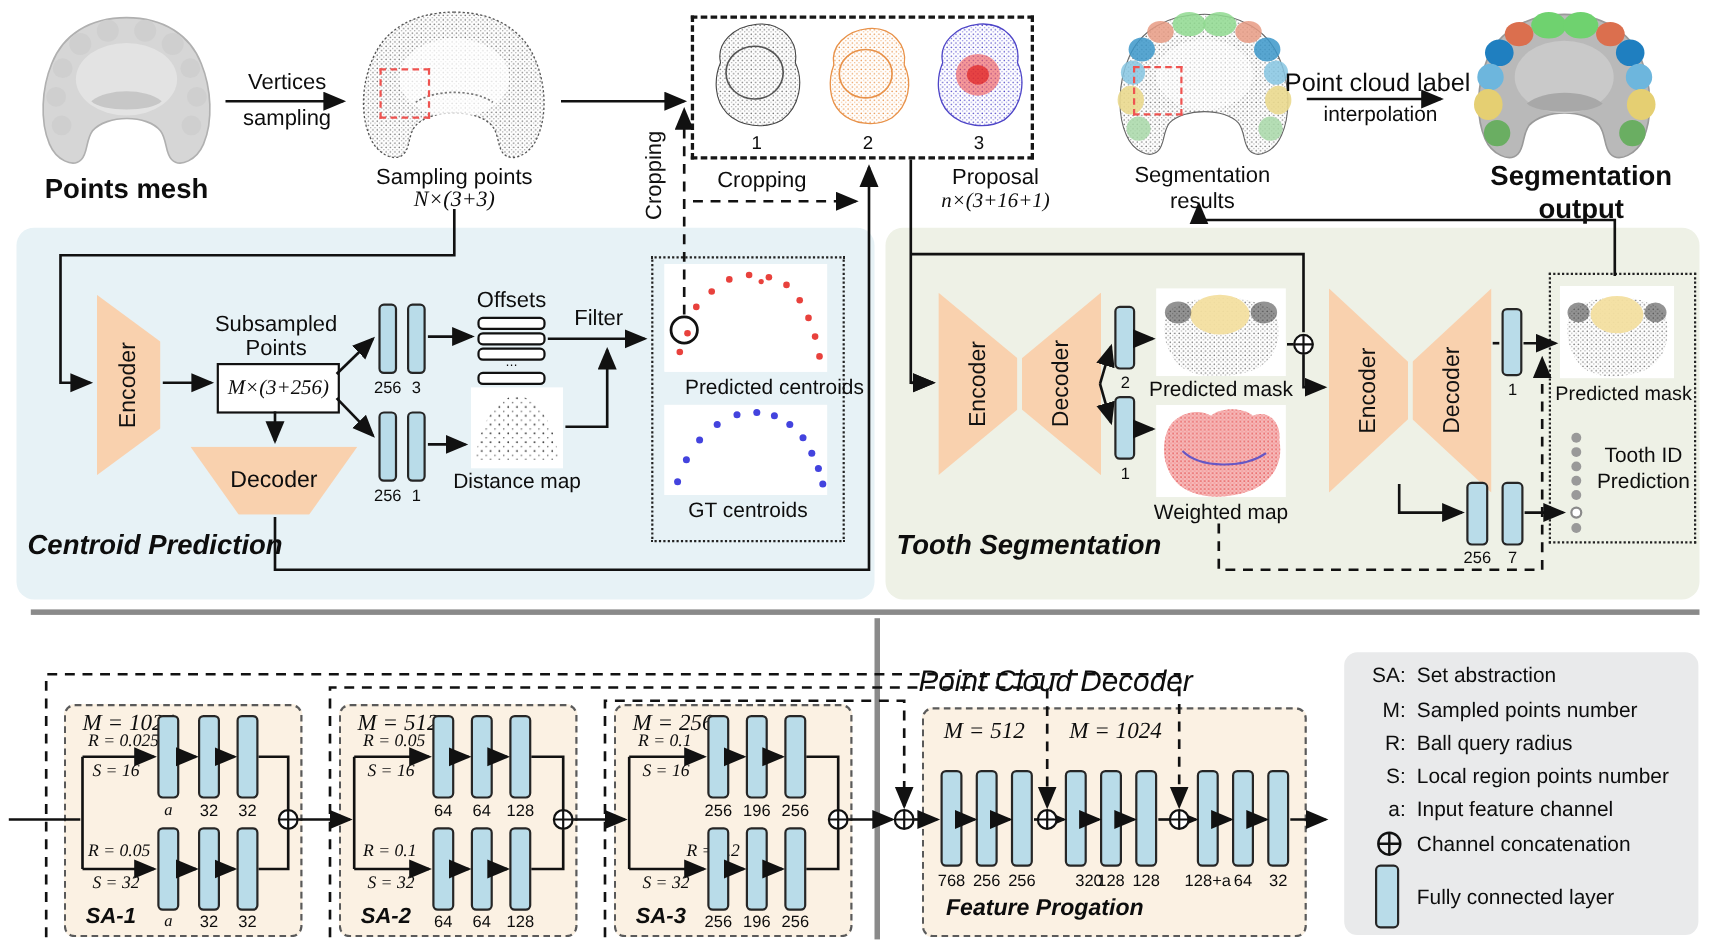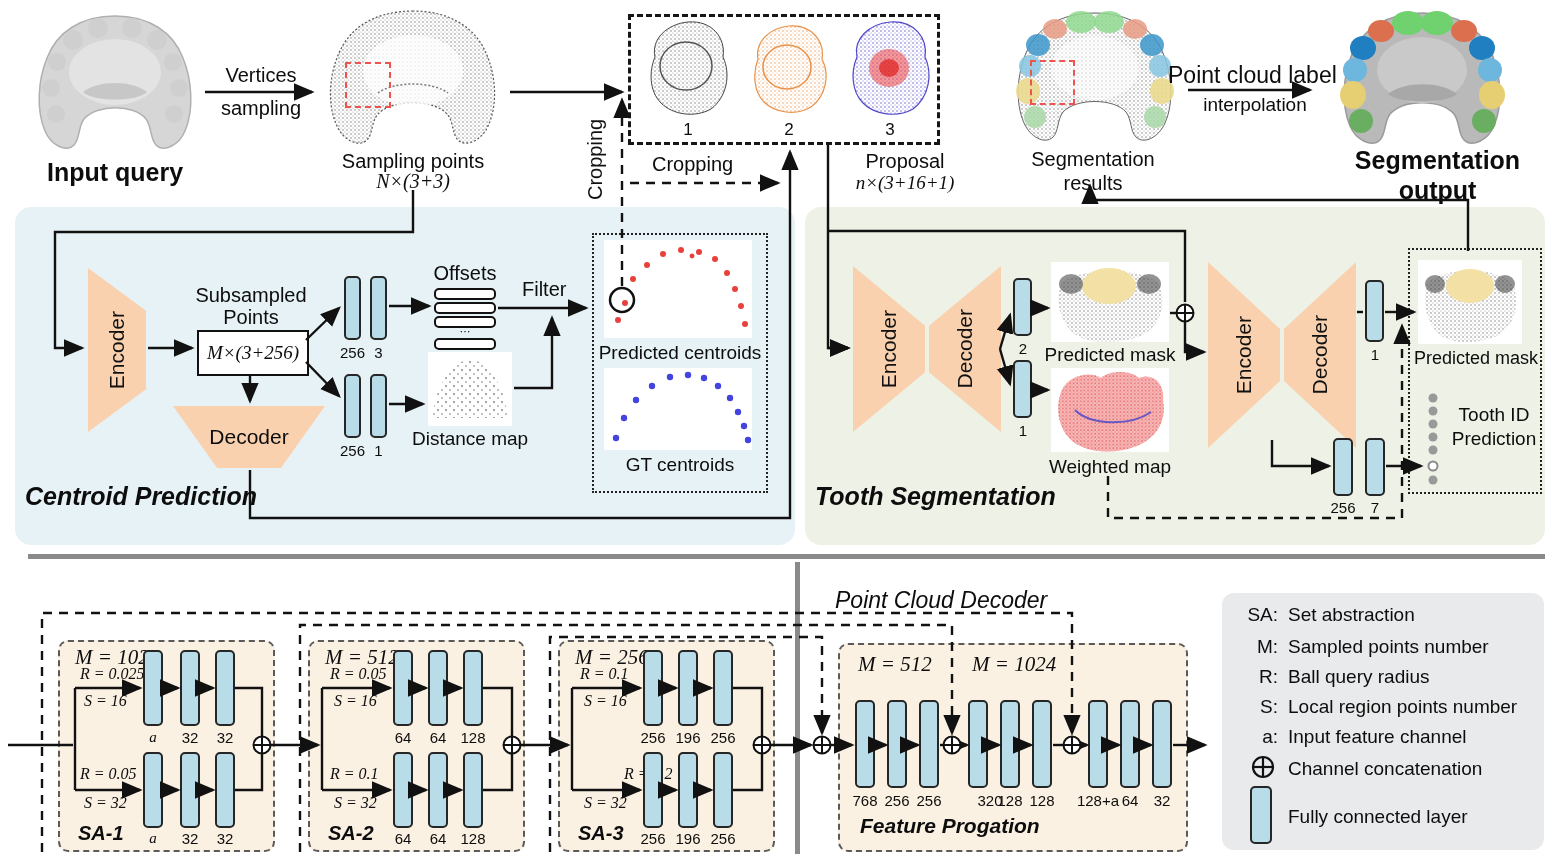--- a/index.html
+++ b/index.html
@@ -127,21 +127,21 @@
     <ellipse cx="33" cy="40" rx="13" ry="12" fill="#1f7fc0"></ellipse>
       <ellipse cx="152" cy="40" rx="13" ry="12" fill="#1f7fc0"></ellipse>
     <ellipse cx="25" cy="62" rx="12" ry="12" fill="#6db6dd"></ellipse>
       <ellipse cx="160" cy="62" rx="12" ry="12" fill="#6db6dd"></ellipse>
     <ellipse cx="23" cy="87" rx="13" ry="14" fill="#e5cf72"></ellipse>
       <ellipse cx="162" cy="87" rx="13" ry="14" fill="#e5cf72"></ellipse>
     <ellipse cx="31" cy="113" rx="12" ry="12" fill="#6aae62"></ellipse>
       <ellipse cx="154" cy="113" rx="12" ry="12" fill="#6aae62"></ellipse>
   </svg>
 
-  <div class="lbl bold c" style="left:40px;top:158px;width:150px;font-size:25px;">Input query</div>
+  <div class="lbl bold c" style="left:40px;top:158px;width:150px;font-size:25px;">Points mesh</div>
   <div class="lbl c" style="left:205px;top:64px;width:112px;font-size:20px;">Vertices</div>
   <div class="lbl c" style="left:205px;top:97px;width:112px;font-size:20px;">sampling</div>
   <div class="lbl c" style="left:313px;top:150px;width:200px;font-size:20px;">Sampling points</div>
   <div class="lbl c math" style="left:313px;top:170px;width:200px;font-size:20px;">N×(3+3)</div>
   <div class="lbl vt" style="left:584px;top:100px;height:100px;font-size:20px;">Cropping</div>
   <div class="lbl" style="left:652px;top:153px;font-size:20px;">Cropping</div>
   <div class="lbl c" style="left:668px;top:120px;width:40px;font-size:17px;">1</div>
   <div class="lbl c" style="left:769px;top:120px;width:40px;font-size:17px;">2</div>
   <div class="lbl c" style="left:870px;top:120px;width:40px;font-size:17px;">3</div>
   <div class="lbl c" style="left:845px;top:150px;width:120px;font-size:20px;">Proposal</div>
@@ -196,21 +196,21 @@
         <circle cx="77" cy="10" r="3"></circle>
         <circle cx="95" cy="12" r="3"></circle>
         <circle cx="111" cy="19" r="3"></circle>
         <circle cx="123" cy="33" r="3"></circle>
         <circle cx="131" cy="49" r="3"></circle>
         <circle cx="137" cy="66" r="3"></circle>
         <circle cx="141" cy="84" r="3"></circle>
         <circle cx="88" cy="16" r="2.4"></circle>
     </g>
   </svg>
-  <div class="lbl c" style="left:596px;top:342px;width:168px;font-size:19px;">Predicted centroids</div>
+  <div class="lbl c" style="left:620px;top:342px;width:168px;font-size:19px;">Predicted centroids</div>
   <svg class="abs panel" style="left:604px;top:368px" width="148" height="82" viewBox="0 0 148 82">
     <rect width="148" height="82" fill="#fff"></rect>
     <g fill="#4343de">
       <circle cx="12" cy="70" r="3.2"></circle>
         <circle cx="20" cy="50" r="3.2"></circle>
         <circle cx="32" cy="32" r="3.2"></circle>
         <circle cx="48" cy="18" r="3.2"></circle>
         <circle cx="66" cy="9" r="3.2"></circle>
         <circle cx="84" cy="7" r="3.2"></circle>
         <circle cx="100" cy="10" r="3.2"></circle>
@@ -288,21 +288,21 @@
   </svg>
   <div class="lbl c" style="left:1448px;top:404px;width:92px;font-size:19px;">Tooth ID</div>
   <div class="lbl c" style="left:1444px;top:428px;width:100px;font-size:19px;">Prediction</div>
 
   <div class="bar" style="left:1333px;top:438px;width:20px;height:58px;"></div>
   <div class="bar" style="left:1365px;top:438px;width:20px;height:58px;"></div>
   <div class="lbl num c" style="left:1327px;top:499px;width:32px;">256</div>
   <div class="lbl num c" style="left:1368px;top:499px;width:14px;">7</div>
   <div class="lbl bold it" style="left:815px;top:482px;font-size:25px;">Tooth Segmentation</div>
 
-  <div class="lbl it" style="left:835px;top:587px;font-size:23px;">Point Cloud Decoder</div>
+  <div class="lbl it" style="left:835px;top:604px;font-size:27px;">Point Cloud Decoder</div>
 
   <div class="sabox" style="left:58px;top:640px;width:217px;height:212px;"></div>
   <div class="lbl math" style="left:75px;top:645px;font-size:21px;">M = 1024</div>
   <div class="lbl smath" style="left:80px;top:665px;">R = 0.025</div>
   <div class="lbl smath" style="left:84px;top:692px;">S = 16</div>
   <div class="lbl smath" style="left:80px;top:765px;">R = 0.05</div>
   <div class="lbl smath" style="left:84px;top:794px;">S = 32</div>
   <div class="bar" style="left:143px;top:650px;width:20px;height:76px;"></div>
   <div class="bar" style="left:180px;top:650px;width:20px;height:76px;"></div>
   <div class="bar" style="left:215px;top:650px;width:20px;height:76px;"></div>

